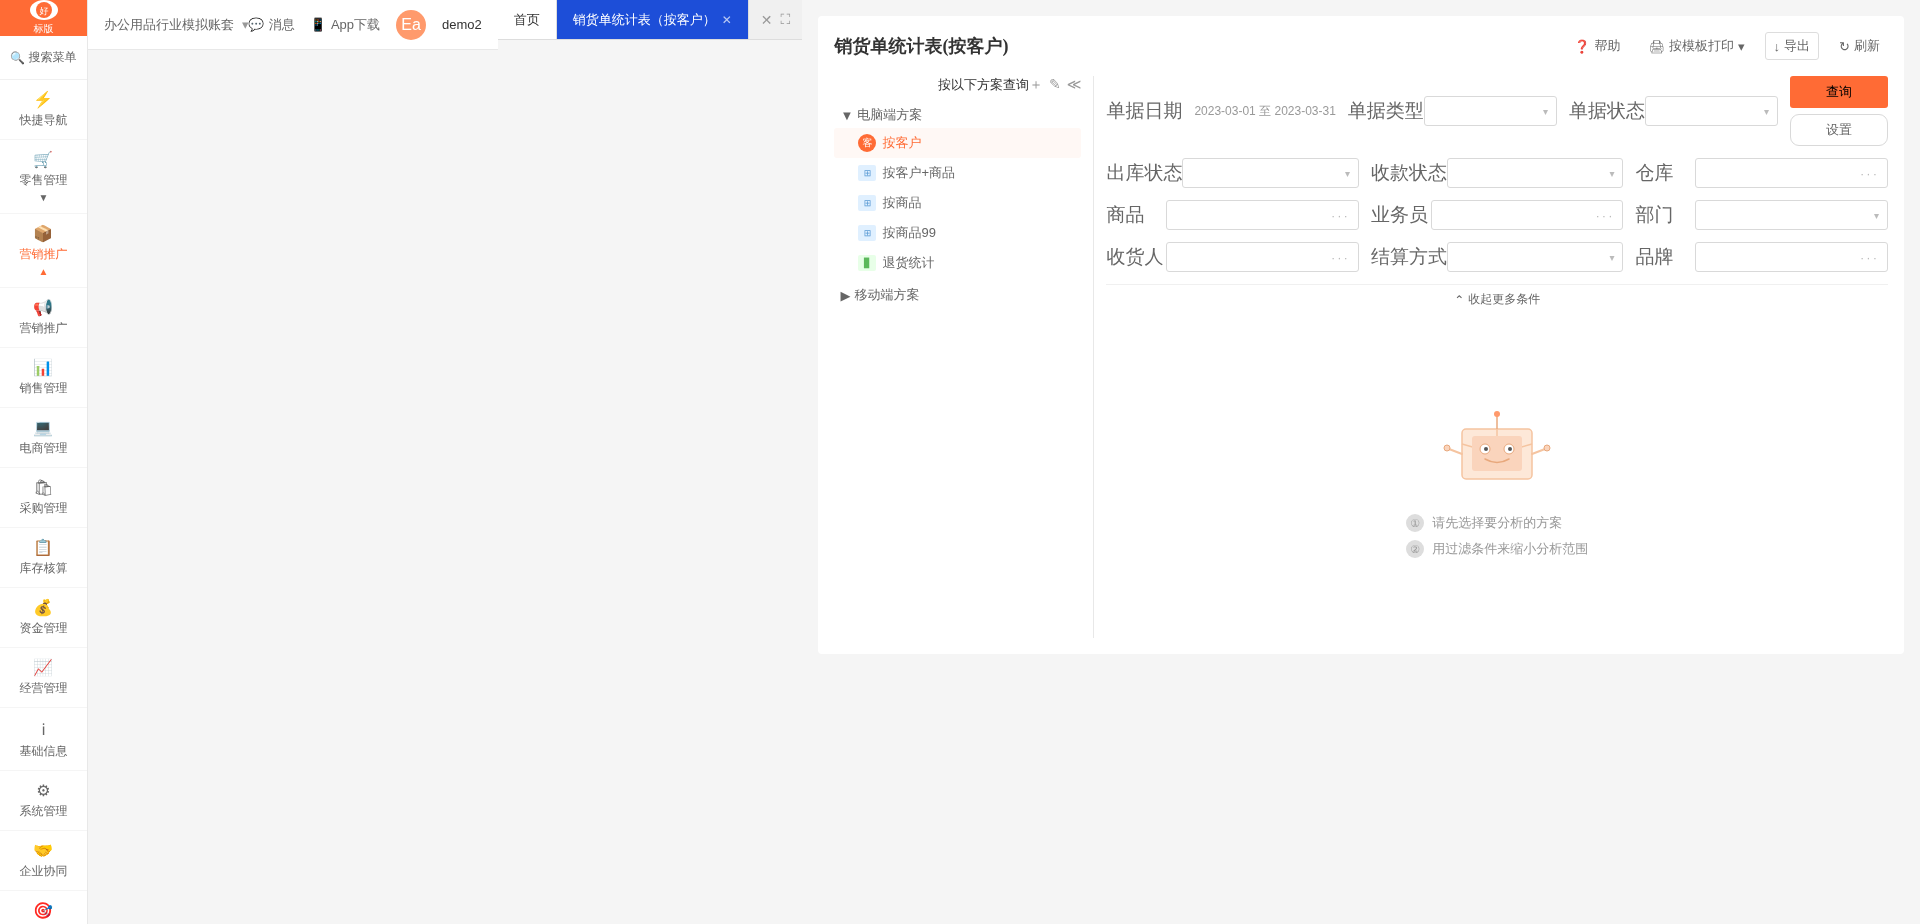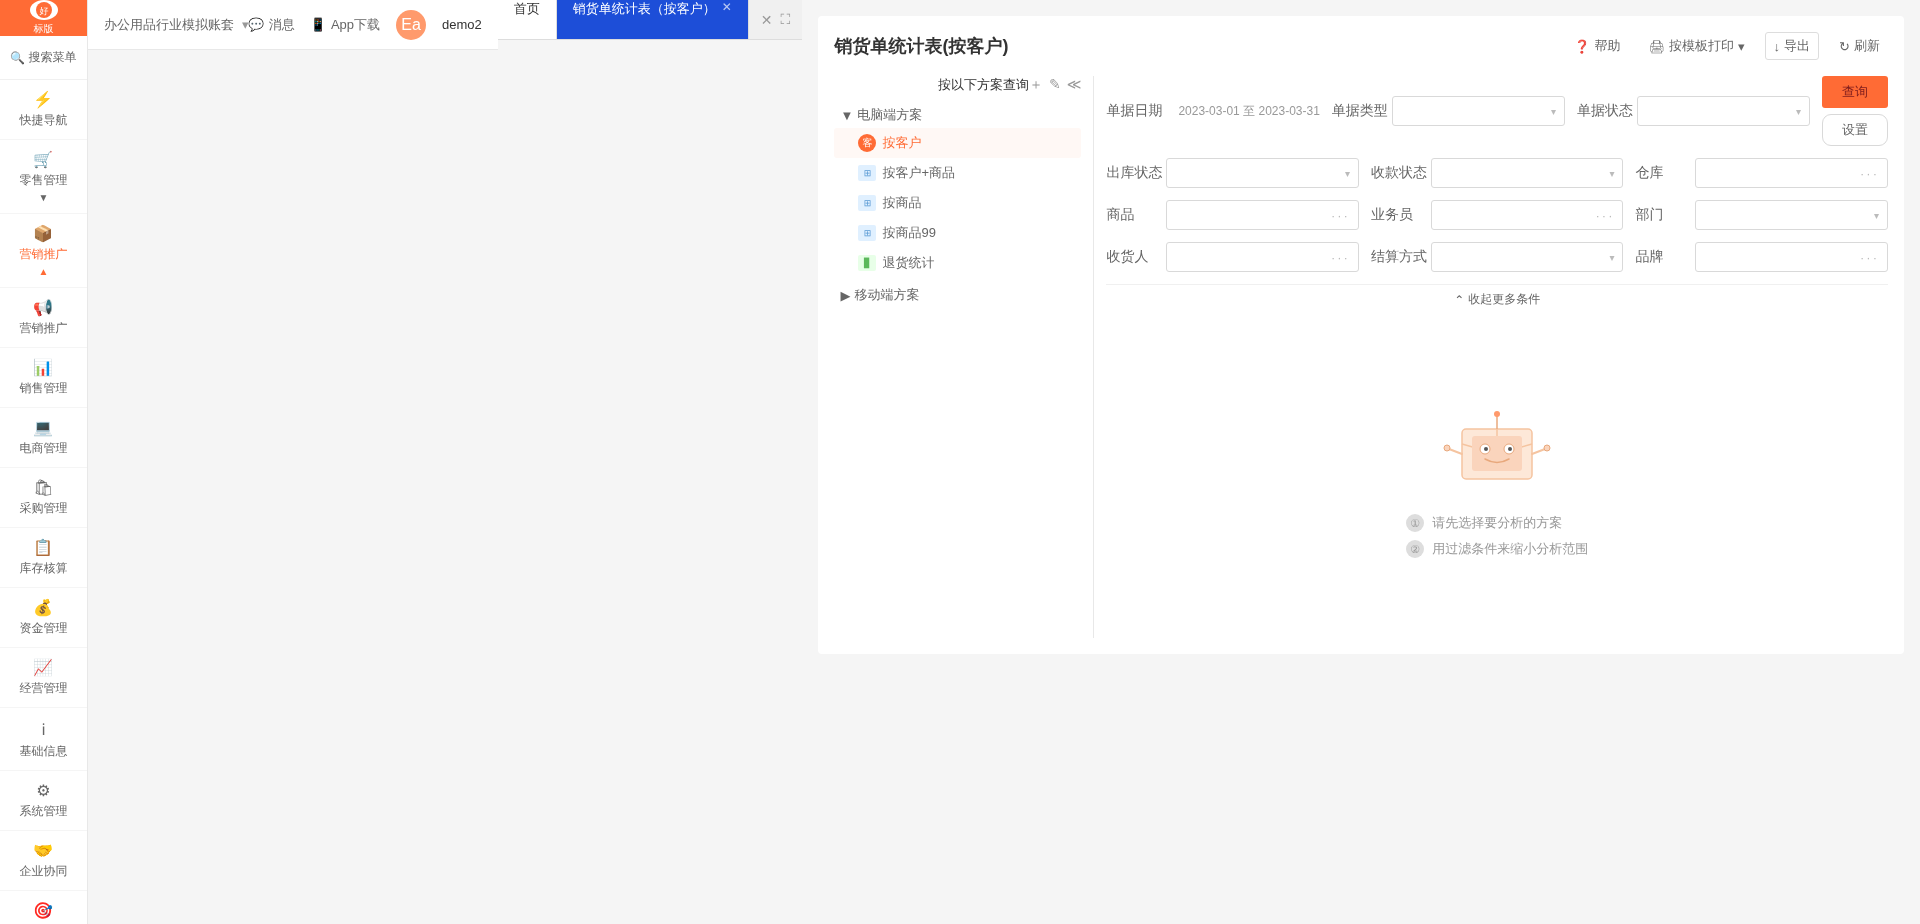--- a/index.html
+++ b/index.html
@@ -25,35 +25,35 @@
     .top-header { height: 50px; background: #fff; border-bottom: 1px solid #e8e8e8; display: flex; align-items: center; justify-content: space-between; padding: 0 16px; flex-shrink: 0; }
     .header-left { display: flex; align-items: center; gap: 8px; }
     .header-breadcrumb { color: #666; font-size: 13px; }
     .header-dropdown { cursor: pointer; color: #999; }
     .header-right { display: flex; align-items: center; gap: 16px; }
     .header-btn { display: flex; align-items: center; gap: 4px; color: #666; font-size: 13px; cursor: pointer; }
     .user-avatar { width: 30px; height: 30px; border-radius: 50%; background: #ff9a6c; display: flex; align-items: center; justify-content: center; color: #fff; font-size: 16px; }
 
     
     .tab-bar { height: 40px; background: #f0f0f0; display: flex; align-items: center; border-bottom: 1px solid #ddd; flex-shrink: 0; }
-    .tab-item { height: 100%; padding: 0 16px; display: flex; align-items: flex-start; gap: 6px; cursor: pointer; font-size: 13px; border-right: 1px solid #ddd; }
+    .tab-item { height: 100%; padding: 0 16px; display: flex; align-items: center; gap: 6px; cursor: pointer; font-size: 13px; border-right: 1px solid #ddd; }
     .tab-item.home { background: #fff; color: #333; }
     .tab-item.active { background: #1d4ed8; color: #fff; }
     .tab-close { font-size: 12px; color: inherit; opacity: 0.7; cursor: pointer; }
     .tab-maximize { margin-left: auto; padding: 0 12px; color: #999; cursor: pointer; font-size: 14px; display: flex; align-items: center; gap: 8px; }
 
     
     .content { flex: 1; overflow-y: auto; padding: 16px; background: #f5f5f5; }
 
     
     .page-container { background: #fff; border-radius: 4px; padding: 16px; }
 
     
     .page-header { display: flex; align-items: center; justify-content: space-between; margin-bottom: 16px; }
-    .page-title { font-size: 18px; font-weight: bold; color: #333; }
+    .page-title { font-size: 18px; font-weight: bold; color: #333; font-family: Liberation Serif, serif; }
     .page-actions { display: flex; align-items: center; gap: 12px; }
     .action-btn { display: flex; align-items: center; gap: 4px; color: #666; font-size: 13px; cursor: pointer; padding: 4px 8px; border-radius: 3px; }
     .export-btn { border: 1px solid #ddd; }
 
     
     .filter-area { display: flex; gap: 12px; }
     .filter-sidebar { width: 260px; flex-shrink: 0; border-right: 1px solid #e8e8e8; padding-right: 12px; }
     .filter-sidebar-header { display: flex; align-items: center; justify-content: flex-end; margin-bottom: 8px; font-size: 13px; color: #333; }
     .filter-sidebar-title { font-weight: 500; }
     .filter-sidebar-actions { display: flex; gap: 6px; color: #999; }
@@ -64,34 +64,34 @@
     .scheme-item { display: flex; align-items: center; gap: 6px; padding: 6px 6px 6px 24px; cursor: pointer; color: #666; border-radius: 3px; }
     .scheme-item.active { background: #fff8f5; color: #ff6b35; }
     .scheme-item .item-icon { width: 18px; height: 18px; border-radius: 50%; background: #ff6b35; display: flex; align-items: center; justify-content: center; color: #fff; font-size: 10px; flex-shrink: 0; }
     .scheme-item .item-icon-sq { width: 18px; height: 16px; background: #e0f0ff; border-radius: 2px; display: flex; align-items: center; justify-content: center; color: #5b9bd5; font-size: 9px; flex-shrink: 0; }
     .scheme-item .item-icon-bar { width: 18px; height: 16px; background: #e8ffe8; border-radius: 2px; display: flex; align-items: center; justify-content: center; color: #5cb85c; font-size: 9px; flex-shrink: 0; }
 
     
     .filter-main { flex: 1; }
     .filter-row { display: flex; align-items: center; gap: 12px; margin-bottom: 12px; }
     .filter-item { display: flex; align-items: center; gap: 0; flex: 1; }
-    .filter-label { color: #666; font-size: 14px; white-space: nowrap; min-width: 60px; }
+    .filter-label { color: #666; font-size: 19px; white-space: nowrap; min-width: 60px; }
     .filter-input { flex: 1; height: 30px; border: 1px solid #d9d9d9; border-radius: 3px; padding: 0 8px; font-size: 13px; color: #333; display: flex; align-items: center; justify-content: space-between; cursor: pointer; background: #fff; }
     .filter-input .placeholder { color: #bbb; }
     .filter-input .arrow { color: #bbb; font-size: 10px; }
     .filter-input .dots { color: #bbb; letter-spacing: 2px; }
     .date-tabs { display: flex; align-items: center; gap: 0; border: 1px solid #d9d9d9; border-radius: 3px; overflow: hidden; flex-shrink: 0; }
     .date-tab { padding: 4px 8px; font-size: 12px; cursor: pointer; background: #fff; color: #666; border-right: 1px solid #d9d9d9; height: 30px; display: flex; align-items: center; }
     .date-tab:last-child { border-right: none; }
     .date-tab.active { background: #ff6b35; color: #fff; }
     .date-range { font-size: 12px; color: #999; margin-left: 4px; white-space: nowrap; }
 
     .collapse-btn { width: 100%; text-align: center; padding: 6px; color: #666; font-size: 12px; cursor: pointer; border-top: 1px solid #f0f0f0; margin-top: 4px; display: flex; align-items: center; justify-content: center; gap: 4px; }
 
-    .query-btn { height: 32px; padding: 0 20px; background: #ff6b35; color: #7f1d1d; border: none; border-radius: 3px; font-size: 13px; cursor: pointer; white-space: nowrap; }
+    .query-btn { height: 32px; padding: 0 36px; background: #ff6b35; color: #000000; border: none; border-radius: 3px; font-size: 13px; cursor: pointer; white-space: nowrap; }
     .settings-btn { height: 32px; padding: 0 16px; background: #fff; color: #666; border: 1px solid #d9d9d9; border-radius: 9px; font-size: 13px; cursor: pointer; white-space: nowrap; display: block; margin-top: 6px; }
 
     .btn-group { display: flex; flex-direction: column; flex-shrink: 0; }
 
     
     .empty-state { display: flex; flex-direction: column; align-items: center; justify-content: center; padding: 80px 0; color: #999; }
     .empty-icon { width: 120px; height: 100px; margin-bottom: 20px; }
     .empty-tips { display: flex; flex-direction: column; gap: 8px; }
     .empty-tip { display: flex; align-items: center; gap: 8px; font-size: 13px; color: #999; }
     .tip-num { width: 18px; height: 18px; border-radius: 50%; background: #ddd; color: #999; font-size: 11px; display: flex; align-items: center; justify-content: center; flex-shrink: 0; }

